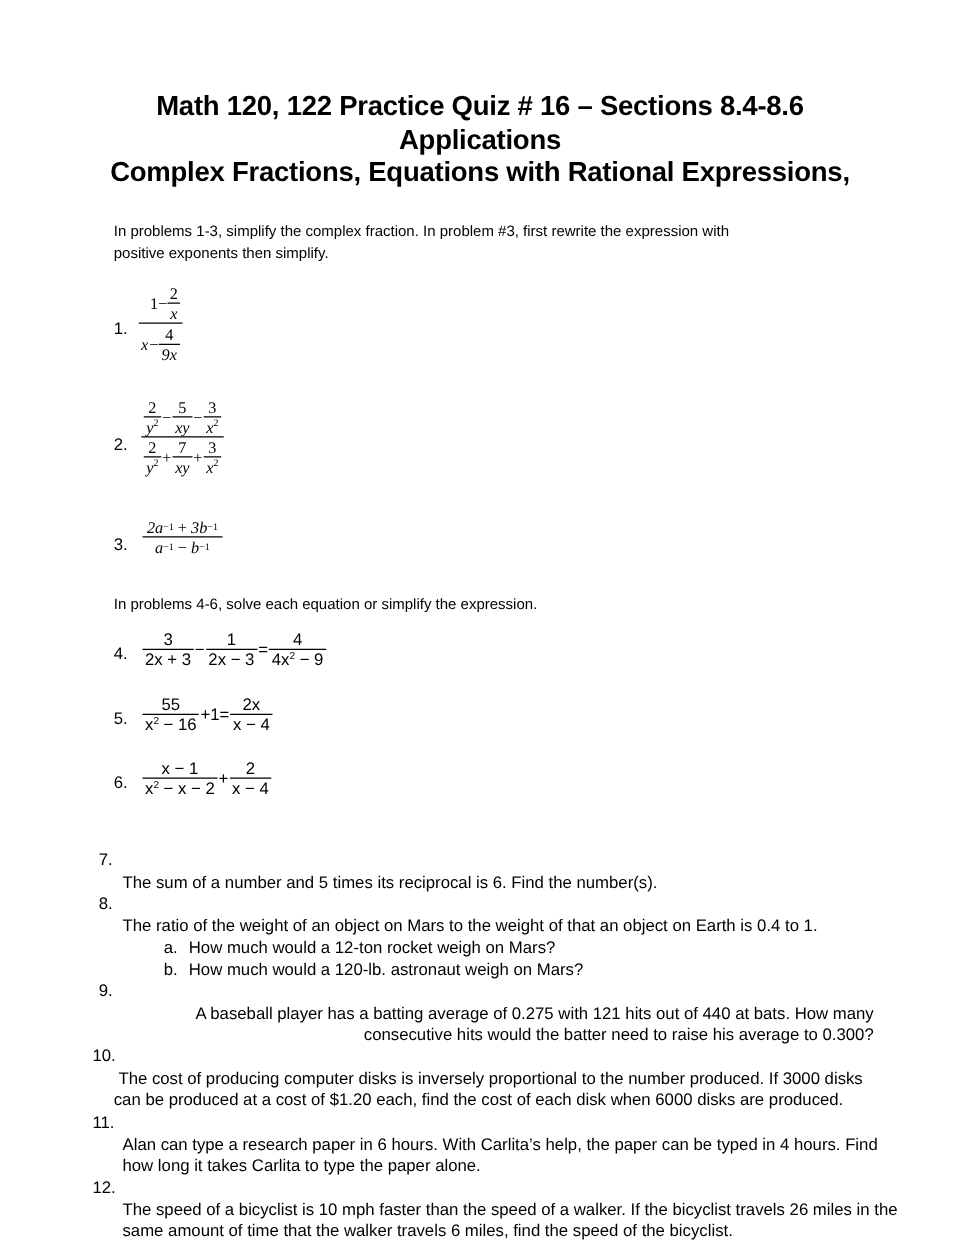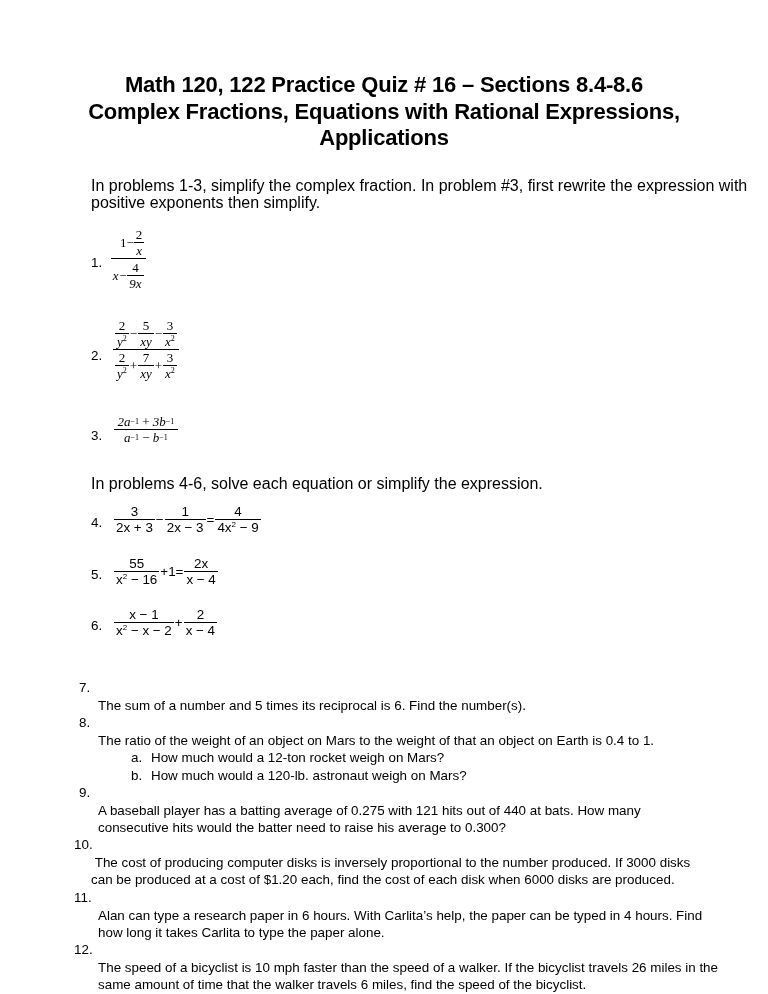--- a/index.html
+++ b/index.html
@@ -1,20 +1,20 @@
 <!DOCTYPE html>
 <html><head>
 <meta charset="utf-8">
 <style>
   html, body { margin: 0; padding: 0; background: #ffffff; }
   body { width: 768px; height: 994px; position: relative; overflow: hidden; color: #000; font-family: "Liberation Sans", sans-serif; }
   .page { position: absolute; left: 0; top: 0; width: 768px; height: 994px; }
   .title { position: absolute; left: 0; top: 72px; width: 768px; text-align: center; font-weight: bold; font-size: 22px; line-height: 26.5px; letter-spacing: -0.2px; }
   .title div { white-space: nowrap; }
-  .para { position: absolute; left: 91px; width: 600px; font-size: 16px; line-height: 17px; }
+  .para { position: absolute; left: 91px; width: 600px; font-size: 12px; line-height: 17px; }
   .num { position: absolute; left: 91px; font-size: 13.4px; }
   .math { position: absolute; font-family: "Liberation Serif", serif; font-style: italic; font-size: 13px; }
   .sans-math { position: absolute; font-family: "Liberation Sans", sans-serif; font-size: 13.4px; }
   .frac { display: inline-flex; flex-direction: column; align-items: center; vertical-align: middle; }
   .frac .n { padding: 0 2px; line-height: 15px; white-space: nowrap; }
   .frac .d { padding: 0 2px; line-height: 15px; border-top: 1px solid #000; white-space: nowrap; }
   .op { display: inline-block; vertical-align: middle; padding: 0 1px; font-style: normal; }
   .row { display: inline-flex; align-items: center; white-space: nowrap; }
   .up { font-style: normal; }
   sup { font-size: 8px; vertical-align: 5px; line-height: 0; font-style: normal; }
@@ -25,22 +25,22 @@
   .subitem { display: flex; padding-left: 52px; }
   .subitem .pn { width: 20px; flex: 0 0 20px; }
 </style>
 </head>
 <body>
 
 <div class="page">
 
   <div class="title">
     <div>Math 120, 122 Practice Quiz # 16 – Sections 8.4-8.6</div>
+    <div>Applications</div>
     <div>Complex Fractions, Equations with Rational Expressions,</div>
-    <div>Applications</div>
   </div>
 
   <div class="para" style="top:177px;">
     <div style="white-space:nowrap;">In problems 1-3, simplify the complex fraction. In problem #3, first rewrite the expression with</div>
     <div>positive exponents then simplify.</div>
   </div>
 
   <div class="num" style="top:255px;">1.</div>
   <div class="math" style="left:110px; top:227px;">
     <span class="frac">
@@ -183,21 +183,21 @@
     <div class="subitem">
       <span class="pn">a.</span>
       <span>How much would a 12-ton rocket weigh on Mars?</span>
     </div>
     <div class="subitem">
       <span class="pn">b.</span>
       <span>How much would a 120-lb. astronaut weigh on Mars?</span>
     </div>
     <div class="pitem">
       <span class="pn">9.</span>
-      <span class="pt" style="padding-right:20px;">A baseball player has a batting average of 0.275 with 121 hits out of 440 at bats. How many consecutive hits would the batter need to raise his average to 0.300?</span>
+      <span class="pt" style="padding-right:20px;text-align:right;">A baseball player has a batting average of 0.275 with 121 hits out of 440 at bats. How many consecutive hits would the batter need to raise his average to 0.300?</span>
     </div>
     <div class="pitem">
       <span class="pn" style="margin-left:-5px;">10.</span>
       <span class="pt" style="margin-left:-2px; white-space:pre-wrap; padding-right:5px;"> The cost of producing computer disks is inversely proportional to the number produced. If 3000 disks can be produced at a cost of $1.20 each, find the cost of each disk when 6000 disks are produced.</span>
     </div>
     <div class="pitem">
       <span class="pn" style="margin-left:-5px;">11.</span>
       <span class="pt" style="margin-left:5px;">Alan can type a research paper in 6 hours. With Carlita’s help, the paper can be typed in 4 hours. Find how long it takes Carlita to type the paper alone.</span>
     </div>
     <div class="pitem">

